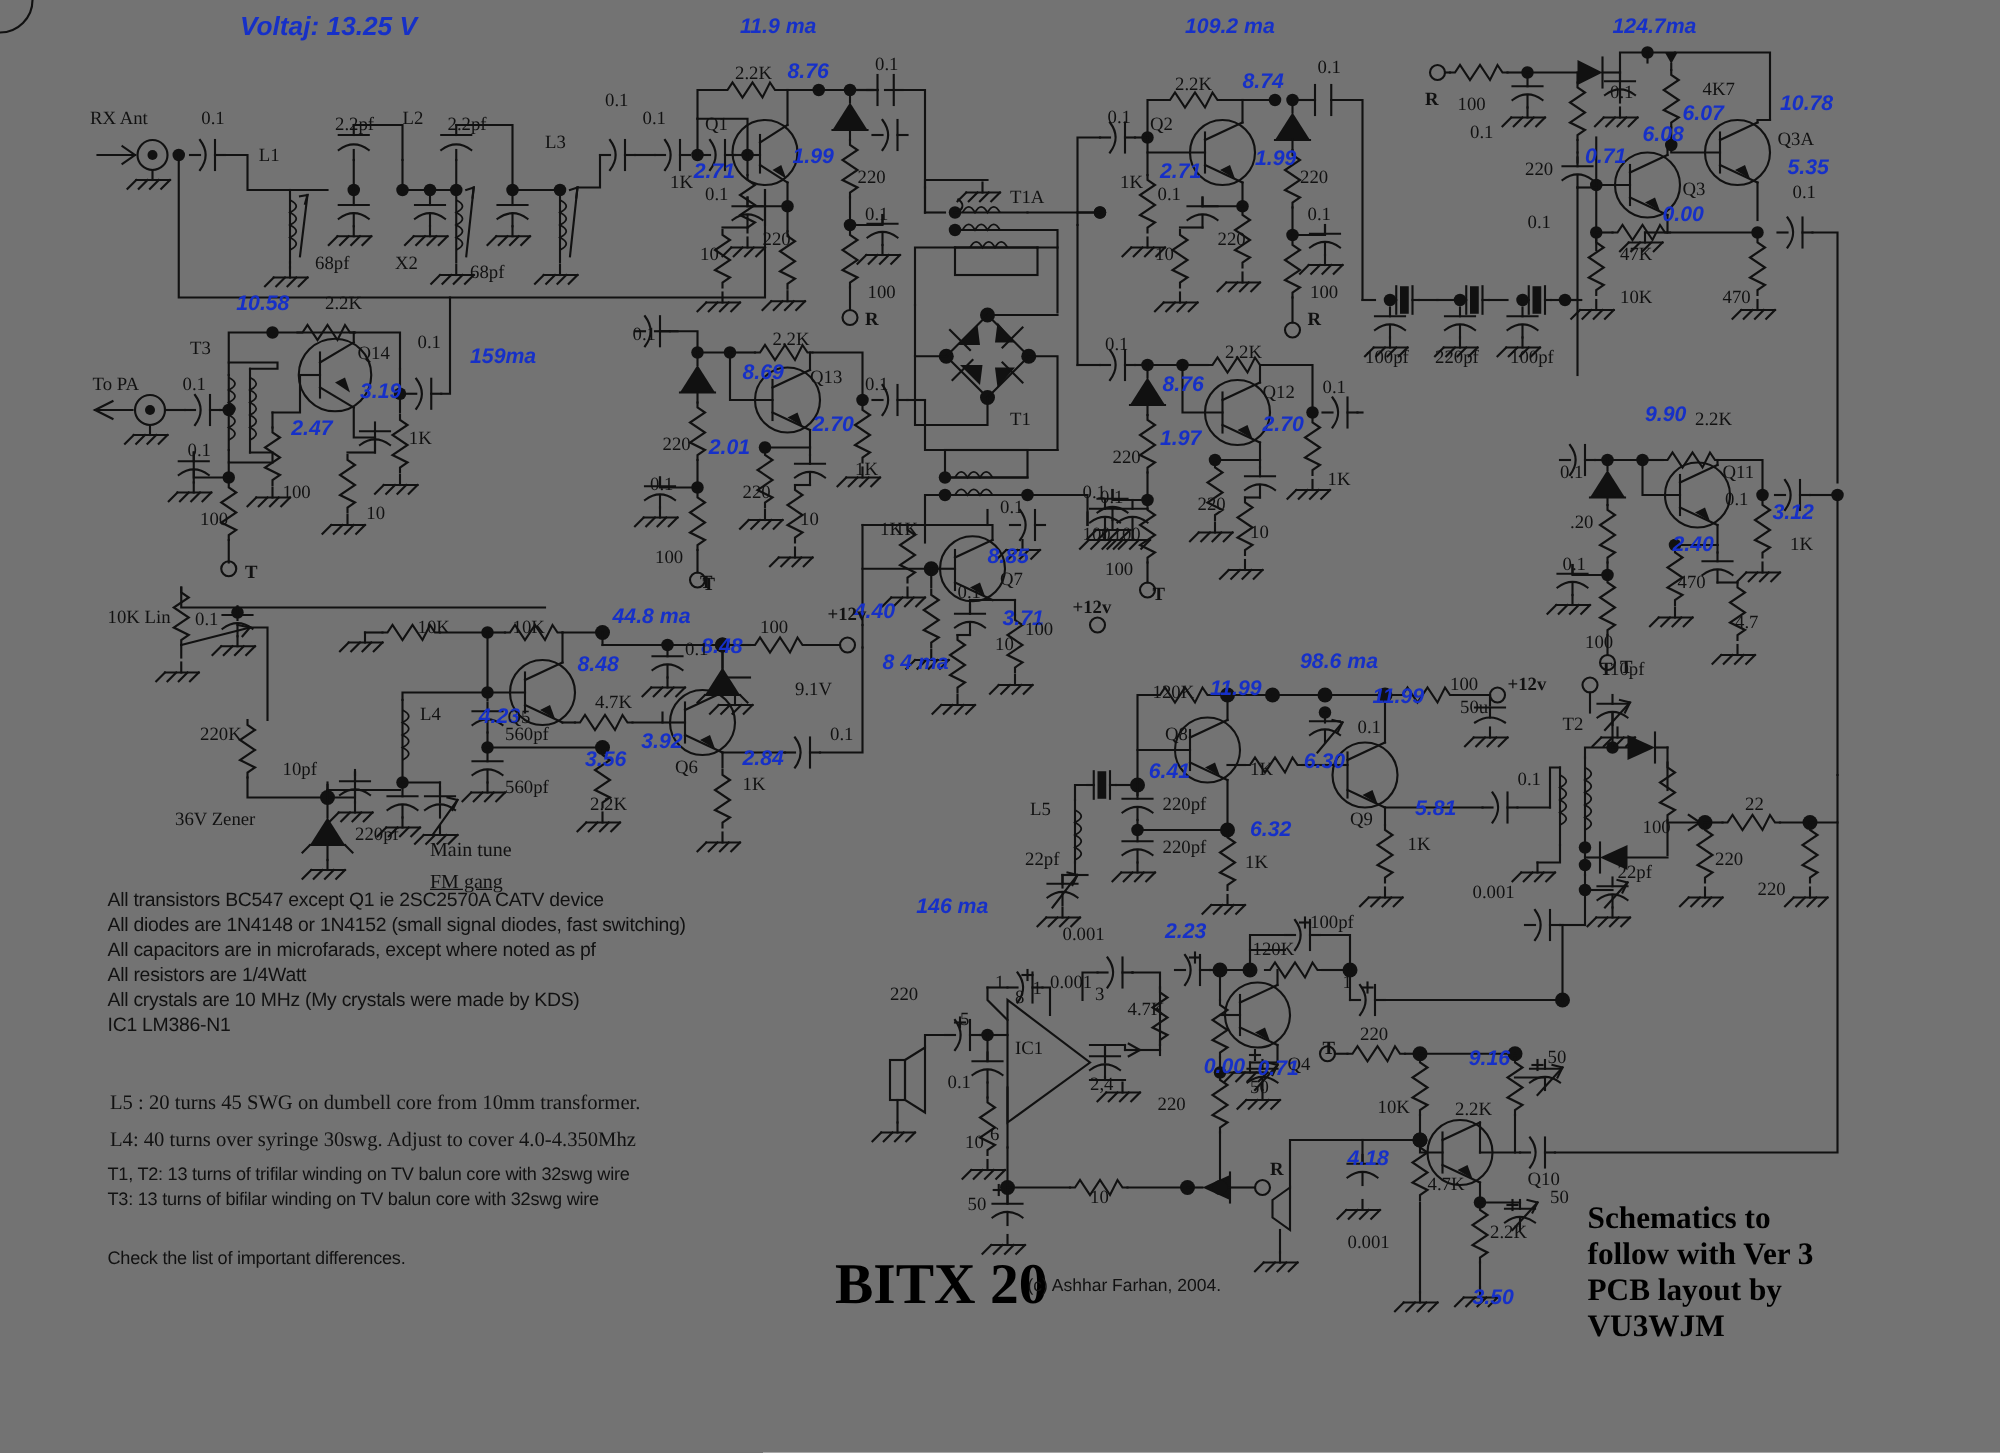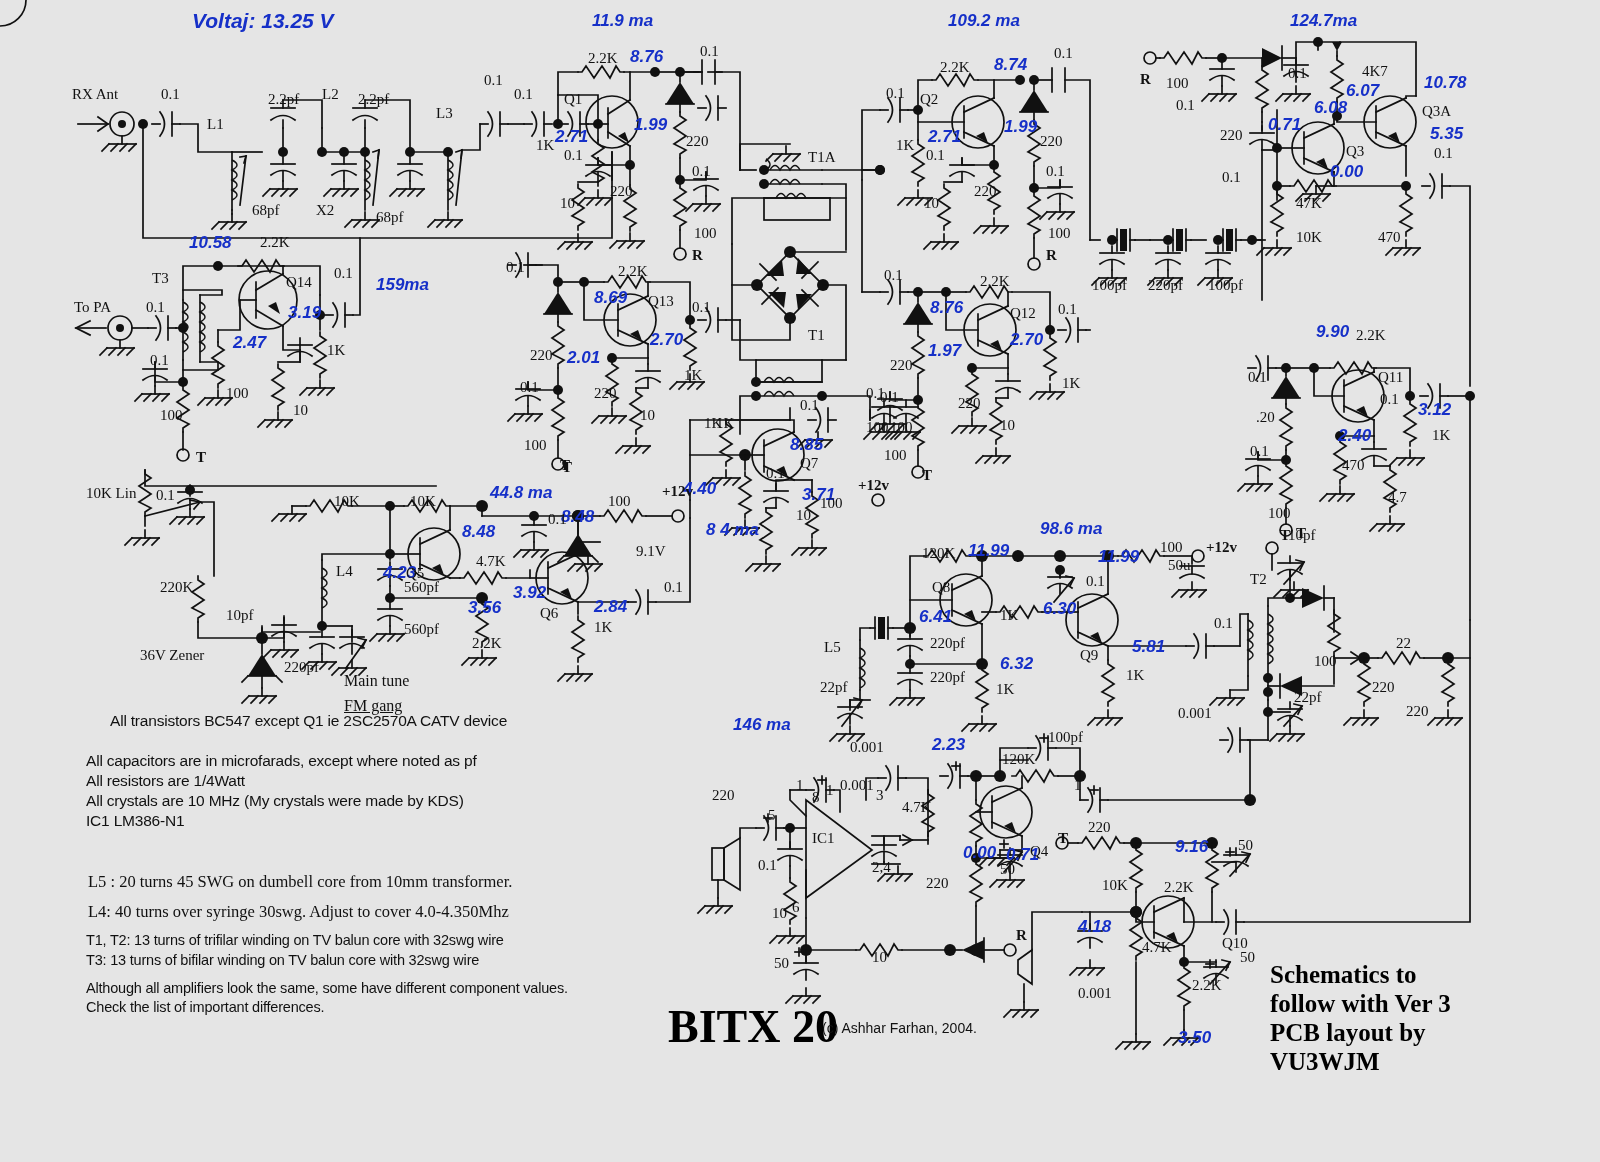--- a/index.html
+++ b/index.html
@@ -1,19 +1,19 @@
 <!DOCTYPE html>
 <html><head>
 <meta charset="utf-8">
 <title>BITX 20 Schematic</title>
 <style>
   html,body{margin:0;padding:0;background:#ffffff;}
   body{width:1600px;height:1162px;overflow:hidden;
        font-family:"Liberation Serif",serif;color:#111;}
-  #sheet{position:relative;width:1600px;height:1162px;background:#e5e5e5;}
+  #sheet{position:relative;width:1600px;height:1162px;background:#737373;}
   svg#schem{position:absolute;left:0;top:0;width:1600px;height:1162px;}
   .note{position:absolute;font-family:"Liberation Sans",sans-serif;
         font-size:15.5px;color:#111;white-space:nowrap;letter-spacing:-0.2px;}
   .noteserif{position:absolute;font-family:"Liberation Serif",serif;
         font-size:16.5px;color:#111;white-space:nowrap;text-align:center;}
   .lbl{font-family:"Liberation Serif",serif;font-size:15px;fill:#111;}
   .lbl-b{font-family:"Liberation Serif",serif;font-size:15px;fill:#111;font-weight:bold;}
   .hand{font-family:"Liberation Sans",sans-serif;fill:#1630c8;
         font-weight:bold;font-size:17px;font-style:italic;}
   .hand-lg{font-family:"Liberation Sans",sans-serif;fill:#1630c8;
@@ -1381,33 +1381,33 @@
     <text class="lbl" x="1164" y="892">2.2K</text>
     <text class="lbl" x="1238" y="850">50</text>
     <text class="lbl" x="1240" y="962">50</text>
     <text class="lbl" x="1192" y="990">2.2K</text>
     <text class="lbl" x="1142" y="952">4.7K</text>
     <text class="lbl" x="1078" y="998">0.001</text>
     <text class="lbl" x="1222" y="948">Q10</text>
   </g>
 </svg>
 
-<div class="note" style="left:86px;top:712px;margin-left:24px;">All transistors BC547 except Q1 ie 2SC2570A CATV device</div>
+<div class="note" style="left:86px;top:712px;">All transistors BC547 except Q1 ie 2SC2570A CATV device</div>
+<div class="note" style="left:86px;top:732px;">All diodes are 1N4148 or 1N4152 (small signal diodes, fast switching)</div>
 <div class="note" style="left:86px;top:752px;">All capacitors are in microfarads, except where noted as pf</div>
 <div class="note" style="left:86px;top:772px;">All resistors are 1/4Watt</div>
 <div class="note" style="left:86px;top:792px;">All crystals are 10 MHz (My crystals were made by KDS)</div>
 <div class="note" style="left:86px;top:812px;">IC1 LM386-N1</div>
 
 <div class="noteserif" style="left:88px;top:872px;">L5 : 20 turns 45 SWG on dumbell core from 10mm transformer.</div>
 <div class="noteserif" style="left:88px;top:902px;">L4: 40 turns over syringe 30swg. Adjust to cover 4.0-4.350Mhz</div>
 
 <div class="note" style="left:86px;top:932px;font-size:14.5px;text-align:right;">T1, T2: 13 turns of trifilar winding on TV balun core with 32swg wire</div>
 <div class="note" style="left:86px;top:952px;font-size:14.5px;">T3: 13 turns of bifilar winding on TV balun core with 32swg wire</div>
 
-<div class="note" style="left:86px;top:980px;font-size:14.5px;">Although all amplifiers look the same, some have different component values.</div>
 <div class="note" style="left:86px;top:999px;font-size:14.5px;">Check the list of important differences.</div>
 
 
 <div class="title" style="left:668px;top:1000px;">BITX 20</div>
 <div class="copy" style="left:822px;top:1020px;">(c) Ashhar Farhan, 2004.</div>
 
 <div class="corner" style="left:1270px;top:944px;margin-top:16px;">
   <div>Schematics to</div>
   <div>follow with Ver 3</div>
   <div>PCB layout by</div>

